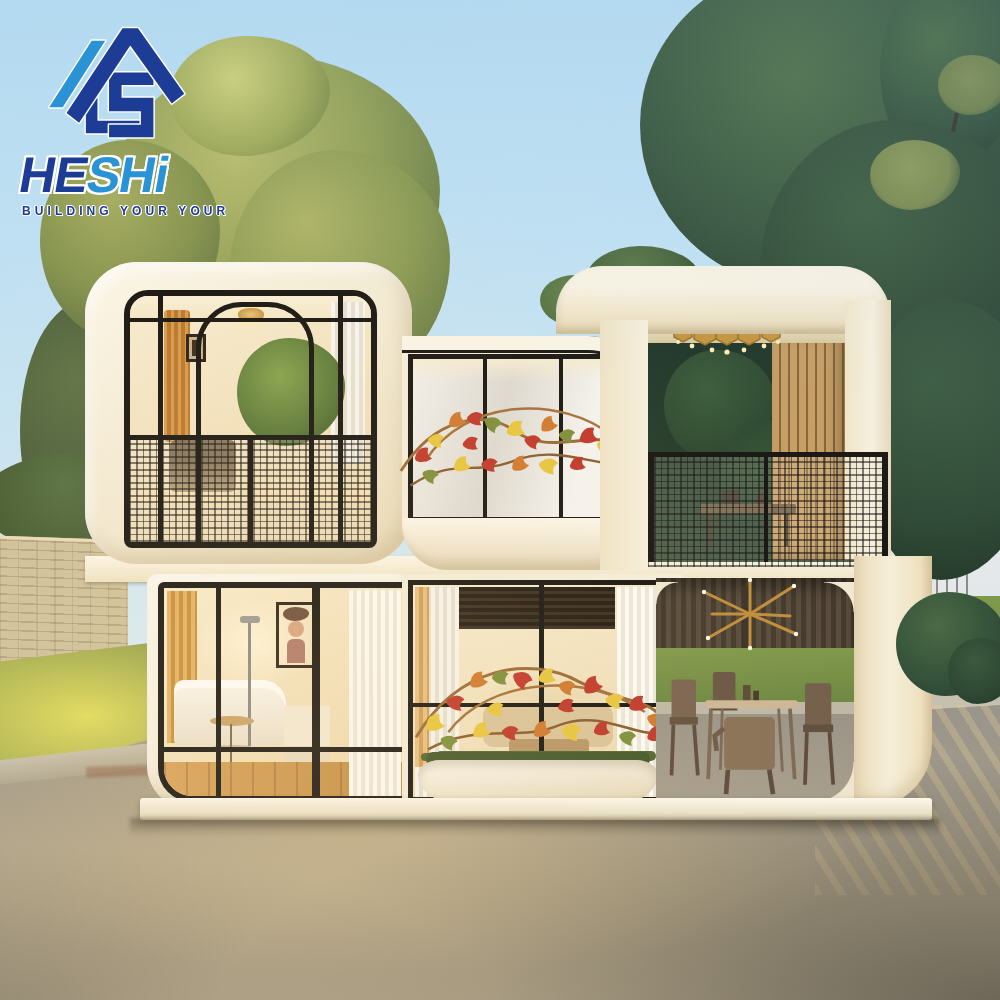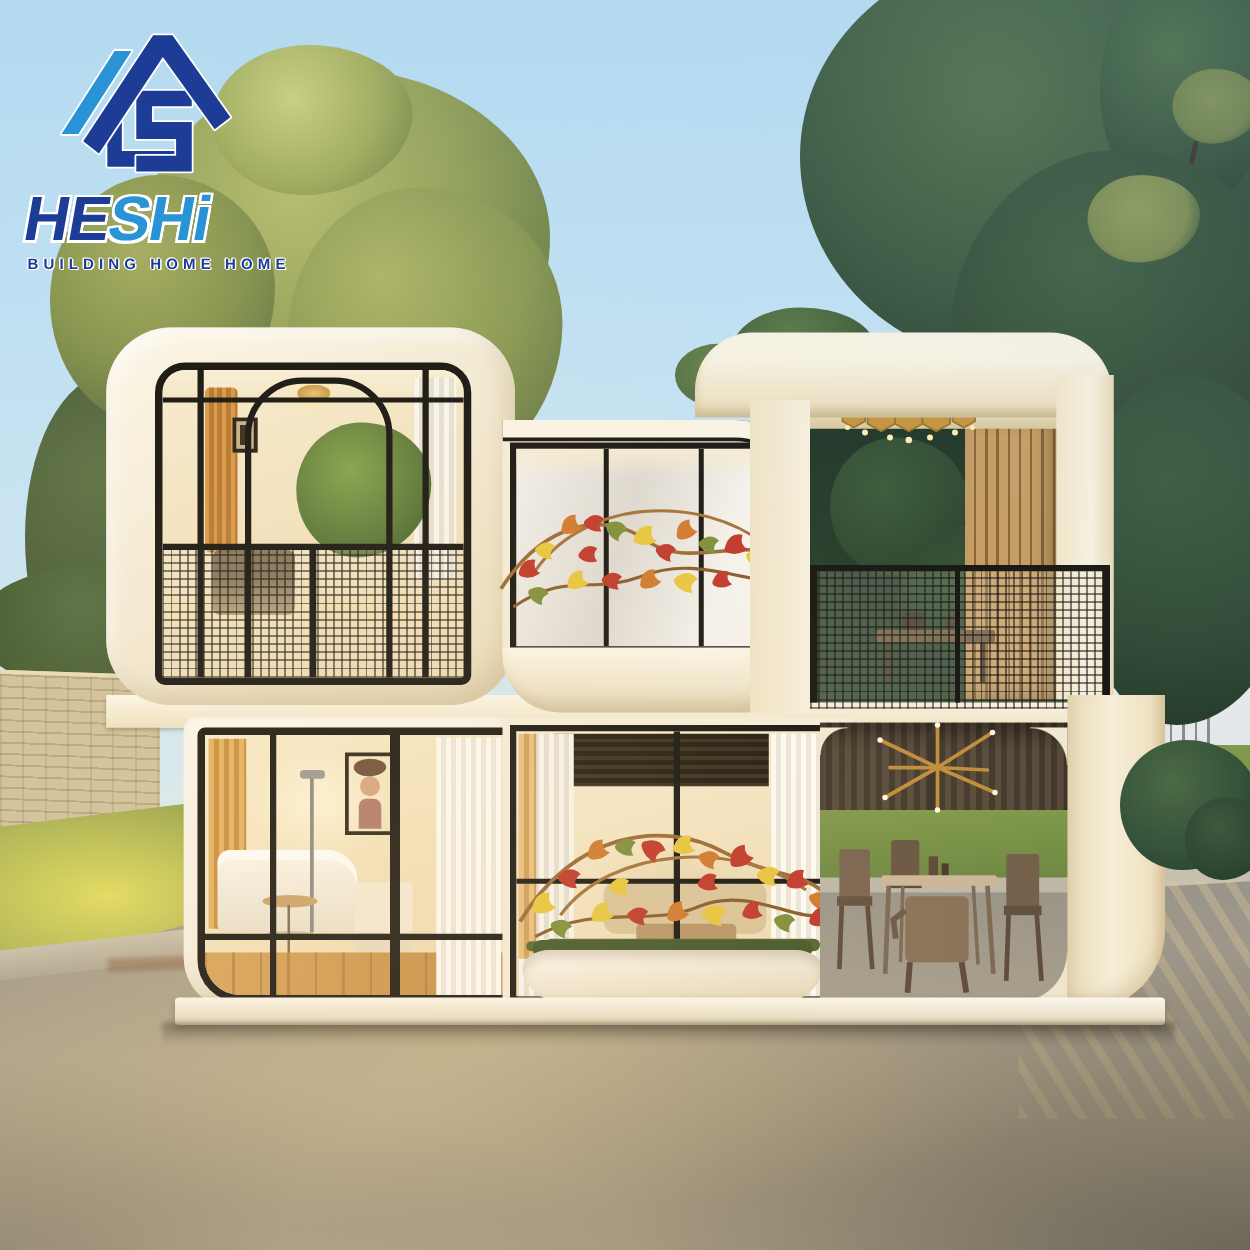--- a/index.html
+++ b/index.html
@@ -344,16 +344,16 @@
   <div class="abs" style="left:16px;top:6px;width:250px;height:222px;">
     <svg class="abs" style="left:12px;top:2px;width:164px;height:132px;" viewBox="0 0 170 135">
       <g stroke="#ffffff" stroke-width="3" paint-order="stroke" stroke-linejoin="round">
         <polygon points="22,102 66,33 80,33 36,102" fill="#2a93d5"></polygon>
         <path d="M60,82 L72,92 L72,116 L126,116 L126,129 L60,129 Z" fill="#1d3c96"></path>
         <path d="M84,66 h46 v13 h-33 v13 h33 v41 h-46 v-13 h33 v-14 h-33 Z" fill="#1d3c96"></path>
         <path d="M40,108 L98,20 L114,20 L162,88 L149,98 L106,38 L53,118 Z" fill="#1d3c96"></path>
       </g>
     </svg>
     <div class="logo-word" style="left:4px;top:140px;"><span class="dk">HE</span><span class="lt">SHi</span></div>
-    <div class="logo-tag" style="left:6px;top:198px;">BUILDING HOME HOME</div>
+    <div class="logo-tag" style="left:6px;top:198px;">BUILDING YOUR YOUR</div>
   </div>
 
 </div>
 
 </body></html>

